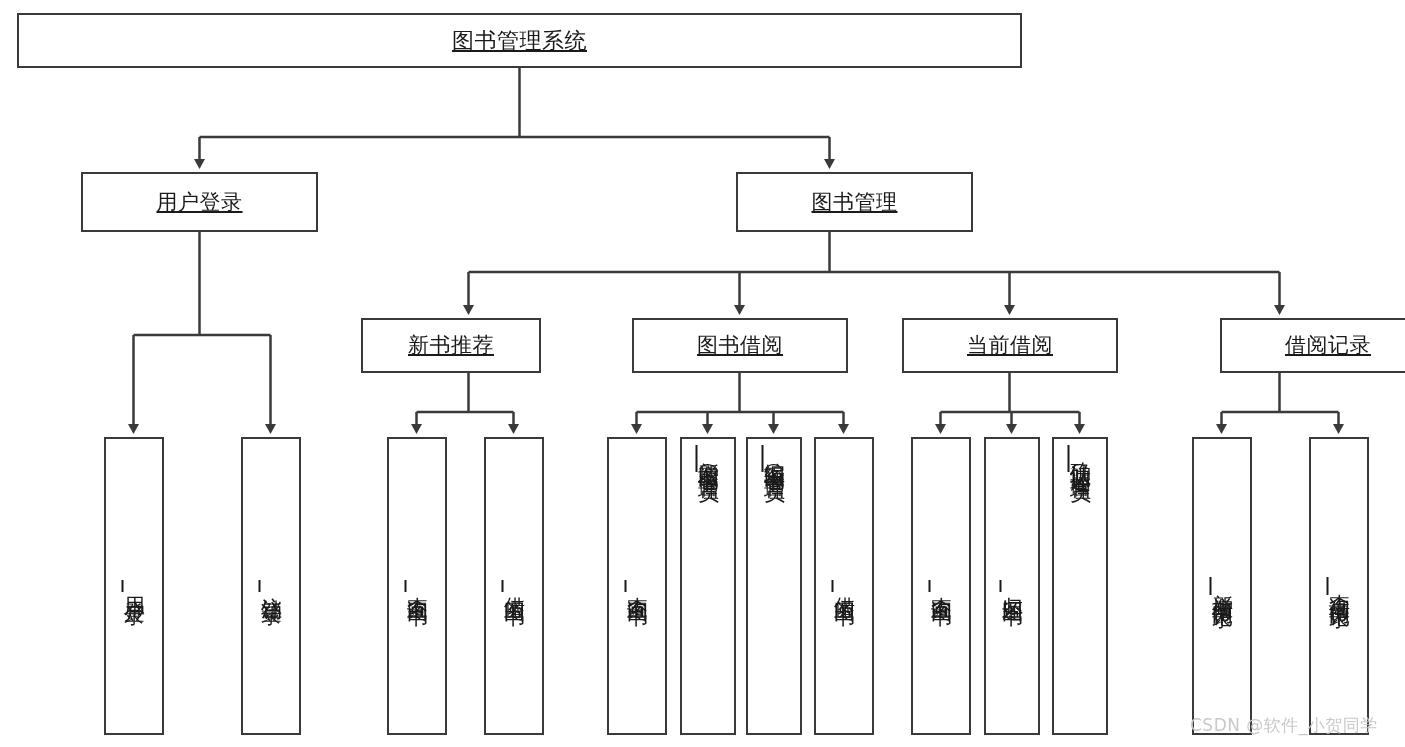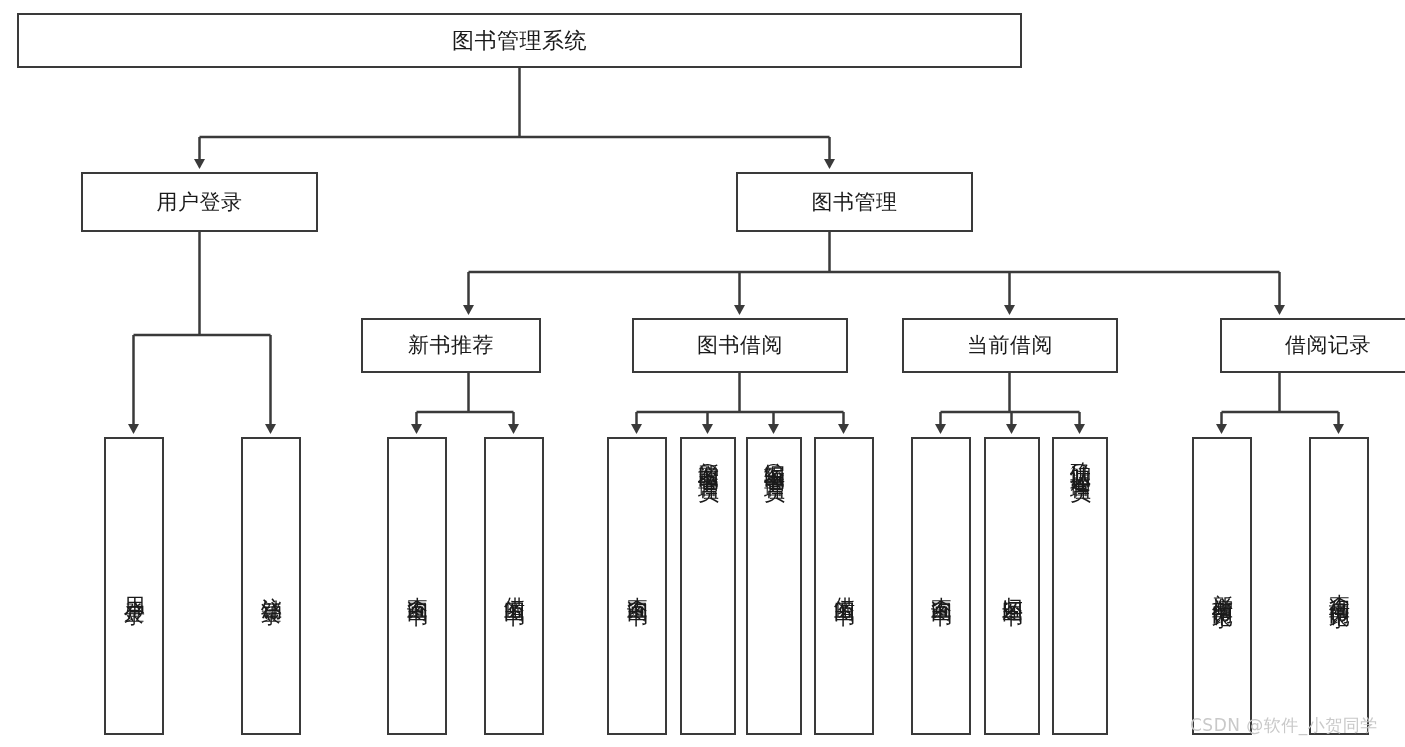--- a/index.html
+++ b/index.html
@@ -33,20 +33,21 @@
     display: flex;
     align-items: center;
     justify-content: center;
     color: #1a1a1a;
   }
   .node .label {
     display: block;
     text-align: center;
     line-height: 1.15;
     white-space: nowrap;
+    text-decoration: underline;
   }
   
   .node.horiz .label {
     font-size: 21px;
     letter-spacing: 0.5px;
   }
   .node.root .label {
     font-size: 22px;
   }
   

